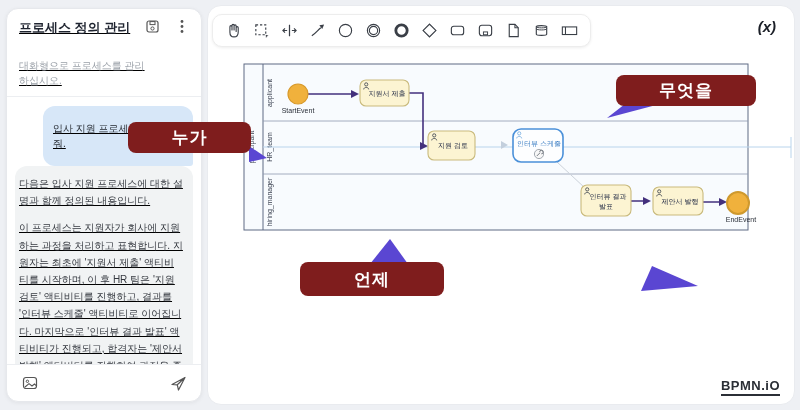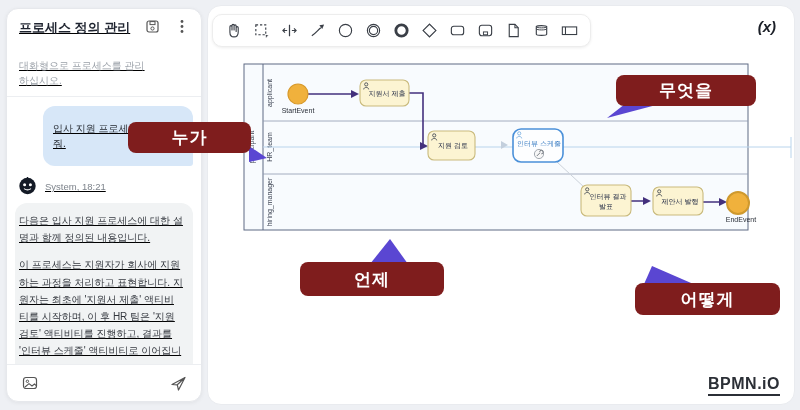--- a/index.html
+++ b/index.html
@@ -30,21 +30,21 @@
   
   .canvas-card { position:absolute; left:207px; top:5px; width:588px; height:400px;
     background:#fff; border-radius:14px; border:1px solid #e9ebef; overflow:hidden; }
   .palette { position:absolute; left:4px; top:8px; display:flex; align-items:center; gap:11px;
     background:#fff; border:1px solid #ededed; border-radius:10px; padding:7px 12px;
     box-shadow:0 1px 3px rgba(0,0,0,.07); }
   .palette .tool { width:17px; height:17px; display:flex; align-items:center; justify-content:center; cursor:pointer; }
   .var-btn { position:absolute; right:18px; top:12px; font-size:15px; font-weight:bold; font-style:italic;
     color:#1b1f27; cursor:pointer; }
   .diagram-svg { position:absolute; left:0; top:0; }
-  .watermark { position:absolute; right:14px; bottom:8px; font-size:16px; font-weight:bold;
+  .watermark { position:absolute; right:14px; bottom:8px; font-size:13px; font-weight:bold;
     letter-spacing:.5px; color:#2b2f36; border-bottom:2px solid #2b2f36; padding-bottom:1px; }
 
   
   .callout { position:absolute; background:#7f1d1d; color:#fff; border-radius:8px;
     display:flex; align-items:center; justify-content:center; font-size:17px; font-weight:bold;
     z-index:30; letter-spacing:1px; }
   .tail { position:absolute; z-index:29; }
 </style>
 </head>
 <body>
@@ -68,32 +68,20 @@
               <circle cx="2" cy="2.5" r="1.4" fill="#555"></circle>
               <circle cx="2" cy="7.5" r="1.4" fill="#555"></circle>
               <circle cx="2" cy="12.5" r="1.4" fill="#555"></circle>
             </svg>
         </span>
       </div>
     </div>
 
     <div class="chat-body">
       <div class="user-bubble">입사 지원 프로세스를 작성해줘.</div>
-      <div class="sys-row">
-        <span>
-          <svg width="21" height="21" viewBox="0 0 21 21">
-              <line x1="10.5" y1="2" x2="10.5" y2="4" stroke="#141a26" stroke-width="1.4"></line>
-              <circle cx="10.5" cy="11" r="8.2" fill="#141a26"></circle>
-              <circle cx="7.6" cy="9.8" r="1.5" fill="#fff"></circle>
-              <circle cx="13.4" cy="9.8" r="1.5" fill="#fff"></circle>
-              <path d="M7,13.6 q3.5,2.6 7,0" stroke="#fff" stroke-width="1.1" fill="none"></path>
-            </svg>
-        </span>
-        <span class="sys-meta">System, 18:21</span>
-      </div>
       <div class="sys-bubble">
         <p>다음은 입사 지원 프로세스에 대한 설명과 함께 정의된 내용입니다.</p>
         <p>이 프로세스는 지원자가 회사에 지원하는 과정을 처리하고 표현합니다. 지원자는 최초에 '지원서 제출' 액티비티를 시작하며, 이 후 HR 팀은 '지원 검토' 액티비티를 진행하고, 결과를 '인터뷰 스케줄' 액티비티로 이어집니다. 마지막으로 '인터뷰 결과 발표' 액티비티가 진행되고, 합격자는 '제안서 발행' 액티비티를 진행하여 과정을 종료합니다.</p>
 
       </div>
     </div>
 
     <div class="chat-footer">
       <span class="icon-btn">
         <svg width="16" height="16" viewBox="0 0 16 16">
@@ -274,18 +262,17 @@
   <div class="callout" style="left:128px; top:122px; width:123px; height:31px;">누가</div>
   <svg class="tail" style="left:248px; top:145px;" width="20" height="18">
       <polygon points="1,1 1,17 19,13" fill="#5a46d2"></polygon>
     </svg>
 
   <div class="callout" style="left:300px; top:262px; width:144px; height:34px;">언제</div>
   <svg class="tail" style="left:368px; top:238px;" width="42" height="27">
       <polygon points="2,26 40,26 22,1" fill="#5a46d2"></polygon>
     </svg>
 
-  <div class="callout" style="left:635px; top:283px; width:145px; height:32px;">어떻게</div>
   <svg class="tail" style="left:639px; top:264px;" width="61" height="28">
       <polygon points="2,27 59,22 13,2" fill="#5a46d2"></polygon>
     </svg>
 
 </div>
 
 </body></html>

